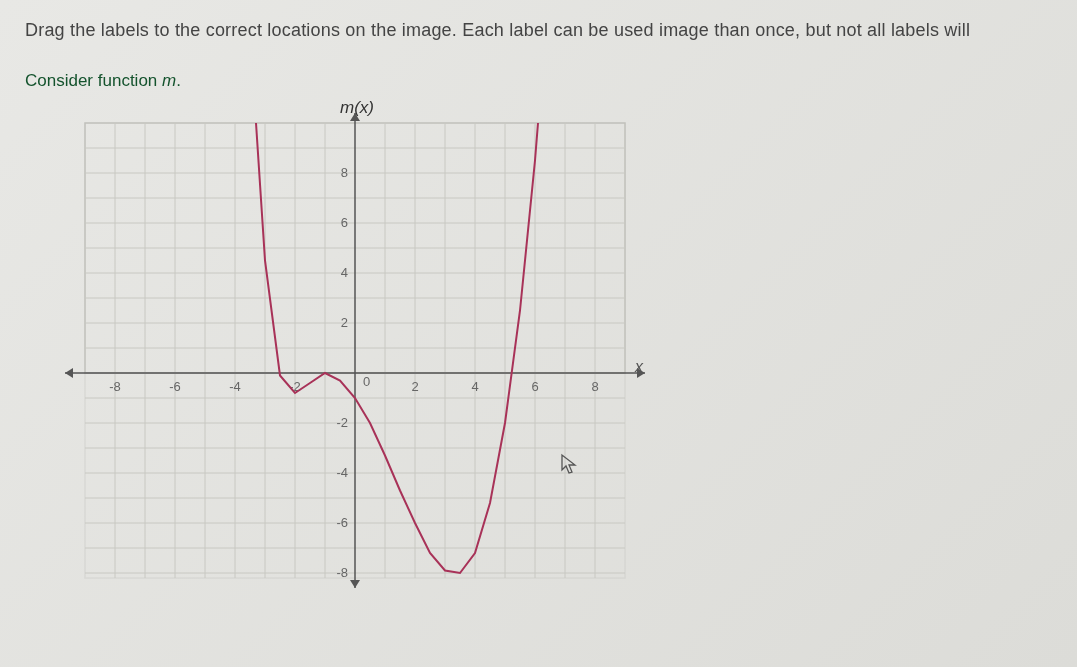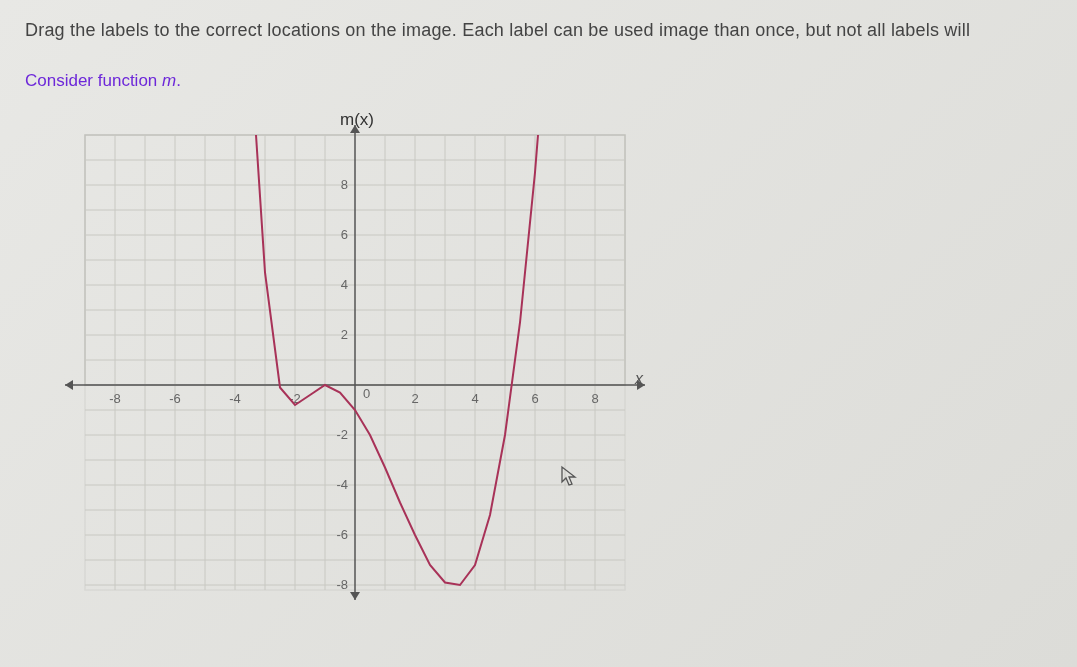--- a/index.html
+++ b/index.html
@@ -12,34 +12,35 @@
       color: #3a3a3a;
     }
     .instruction {
       font-size: 18px;
       color: #444;
       margin-bottom: 30px;
       letter-spacing: 0.2px;
     }
     .subtitle {
       font-size: 17px;
-      color: #6d28d9;
-      margin-bottom: 24px;
+      color: #14532d;
+      margin-bottom: 12px;
     }
     .subtitle em { font-style: italic; }
     .chart-wrap {
       position: relative;
       width: 600px;
       height: 490px;
       margin-left: 30px;
     }
     .axis-label-y {
       position: absolute;
       top: -5px;
       left: 285px;
+      font-style: italic;
       font-size: 17px;
       color: #333;
     }
     .axis-label-x {
       position: absolute;
       top: 255px;
       left: 580px;
       font-style: italic;
       font-size: 16px;
       color: #555;

